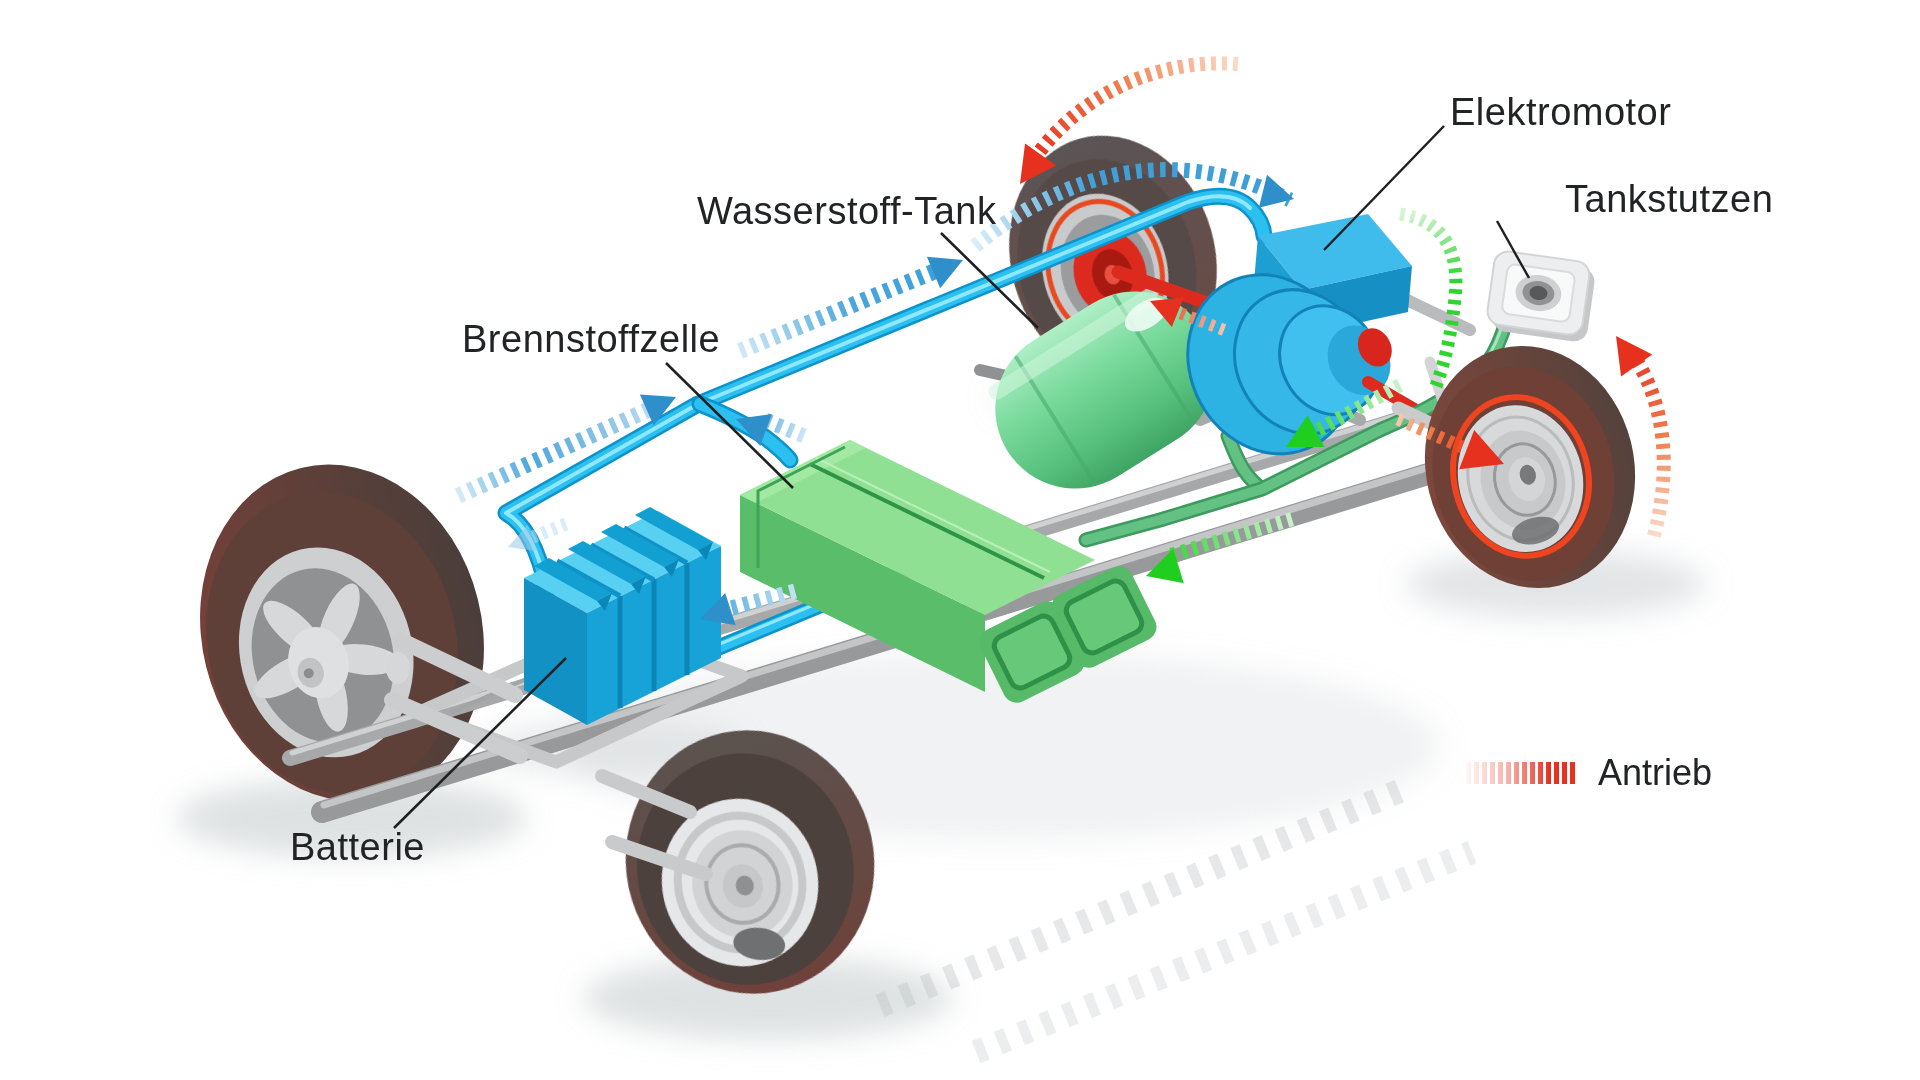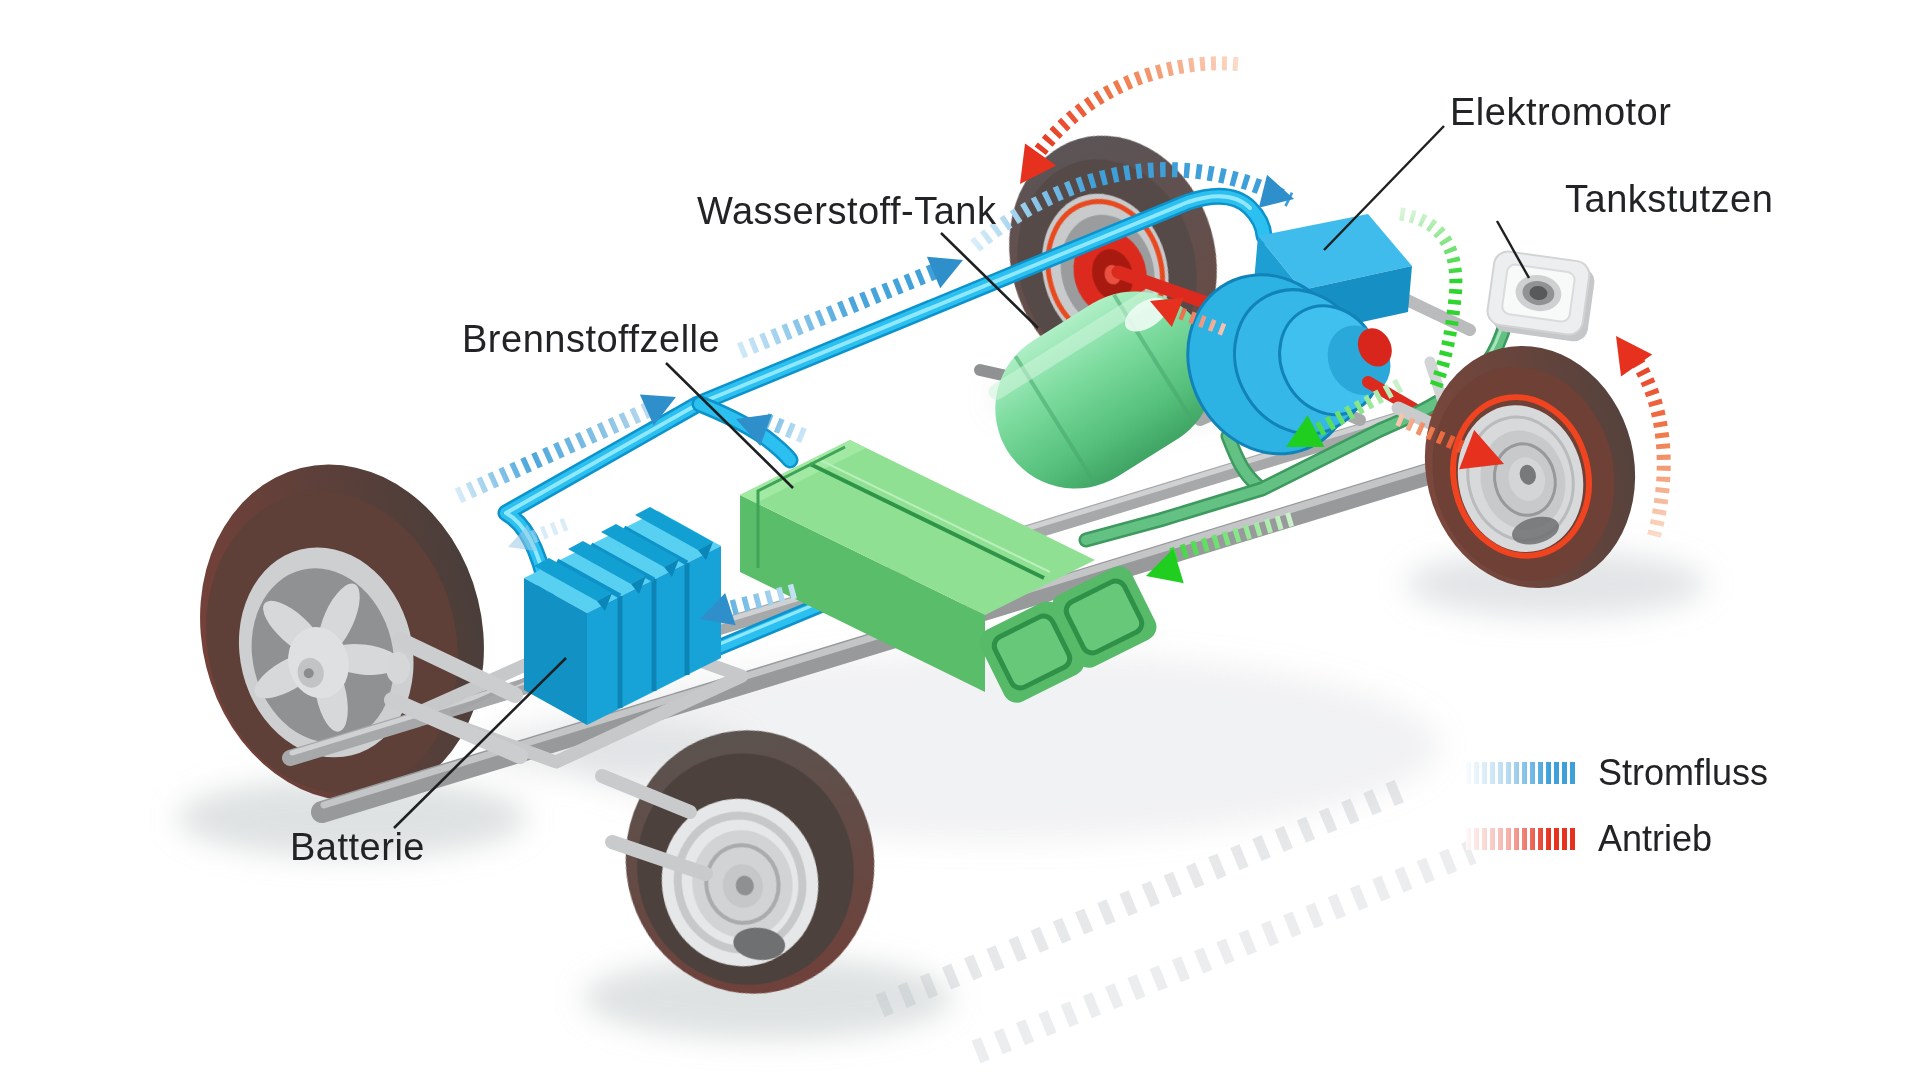--- a/index.html
+++ b/index.html
@@ -345,21 +345,17 @@
     <text x="1450" y="125">Elektromotor</text>
     <text x="1565" y="212">Tankstutzen</text>
     <text x="697" y="224">Wasserstoff-Tank</text>
     <text x="462" y="352">Brennstoffzelle</text>
     <text x="290" y="860">Batterie</text>
   </g>
 </svg>
 
 <div class="legend">
   <div class="legend-row">
-    <span class="swatch" style="--c: #3E9FD9;"></span>
-    <span class="legend-label">Stromfluss</span>
-  </div>
-  <div class="legend-row">
     <span class="swatch" style="--c: #E5311E;"></span>
     <span class="legend-label">Antrieb</span>
   </div>
 </div>
 </div>
 
 </body></html>

